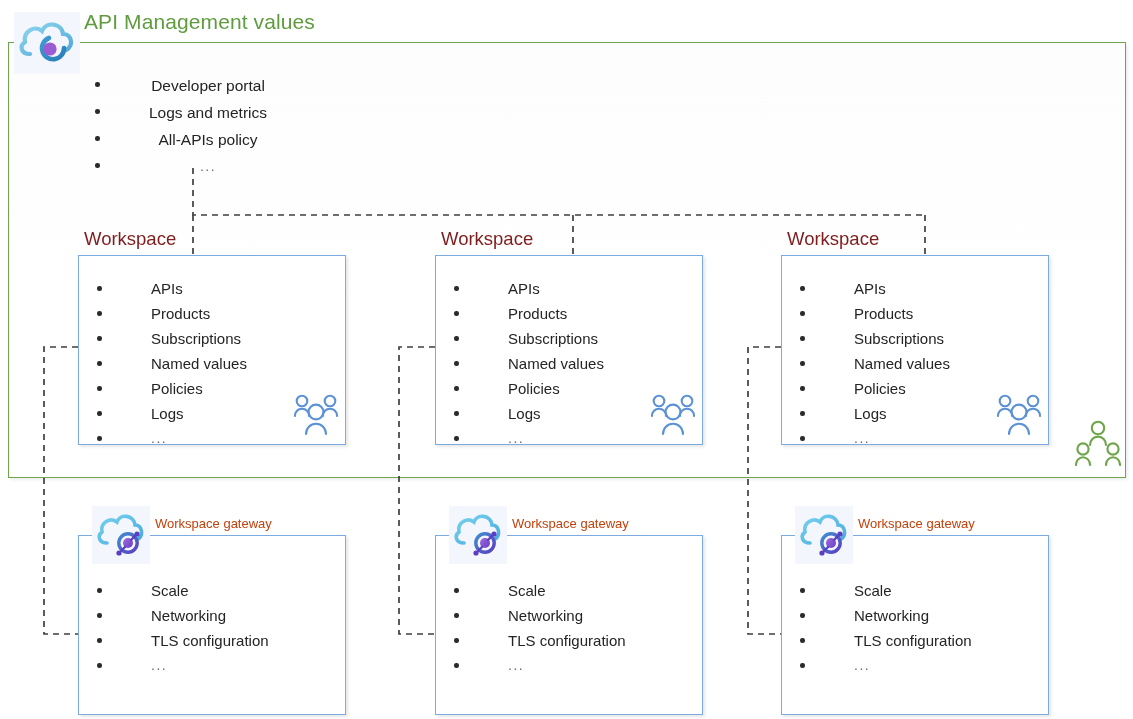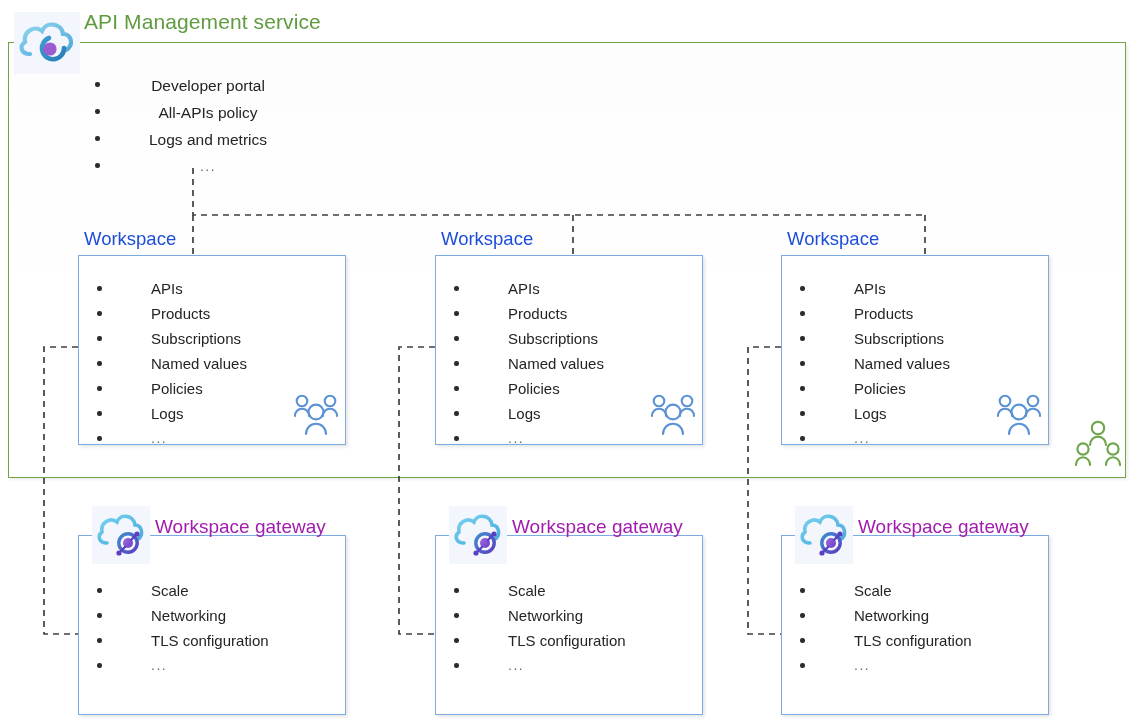--- a/index.html
+++ b/index.html
@@ -65,34 +65,34 @@
     color:#6a6a6a;
     letter-spacing:1.5px;
     font-size:14px;
   }
   .apim-bullets li{line-height:27px;font-size:15.5px;text-align:center;}
 
   
   .ws-title{
     position:absolute;
     font-size:18.5px;
-    color:#1d4ed8;
+    color:#7f1d1d;
     white-space:nowrap;
   }
   .ws-box{
     position:absolute;
     border:1.3px solid #7babe0;
     background:#ffffff;
     box-sizing:border-box;
     box-shadow:2px 2px 3px rgba(0,0,0,0.10);
   }
   .gw-title{
     position:absolute;
-    font-size:19px;
-    color:#a21caf;
+    font-size:13px;
+    color:#c2410c;
     white-space:nowrap;
   }
   .gw-box{
     position:absolute;
     border:1.3px solid #7babe0;
     background:#ffffff;
     box-sizing:border-box;
     box-shadow:2px 2px 3px rgba(0,0,0,0.10);
   }
   
@@ -125,26 +125,26 @@
           <stop offset="0" stop-color="#3c9bd4"></stop>
             <stop offset="1" stop-color="#2a7fb8"></stop>
         </linearGradient>
       </defs>
       <path d="M16 42 C7 42 5 34 11 30 C9 19 21 13 28 19 C32 9 48 11 49 22 C58 22 60 34 52 38" fill="none" stroke="url(#cg1)" stroke-width="4.2" stroke-linecap="round"></path>
       <path d="M50 36 a11 11 0 1 1 -15 -10" fill="none" stroke="url(#cg2)" stroke-width="4.6" stroke-linecap="round"></path>
       <circle cx="36" cy="37" r="6.6" fill="#9a5cd0"></circle>
     </svg>
   </div>
 
-  <div class="apim-title">API Management service</div>
+  <div class="apim-title">API Management values</div>
 
   <ul class="apim-bullets bullets" style="left:92px;top:72px;">
     <li>Developer portal</li>
+    <li>Logs and metrics</li>
     <li>All-APIs policy</li>
-    <li>Logs and metrics</li>
     <li class="ellipsis">...</li>
   </ul>
 
   <div class="people-icon" style="left:1075px;top:418px;">
     <svg width="46" height="52" viewBox="0 0 46 52">
       <g fill="none" stroke="#6ea44a" stroke-width="2.1" stroke-linecap="round">
         <circle cx="23" cy="10" r="6.2"></circle>
         <path d="M15 27 c0-5 3.6-8.4 8-8.4 s8 3.4 8 8.4"></path>
         <circle cx="8" cy="31" r="5.6"></circle>
         <path d="M1 47 c0-4.6 3.2-7.8 7-7.8 s7 3.2 7 7.8"></path>

